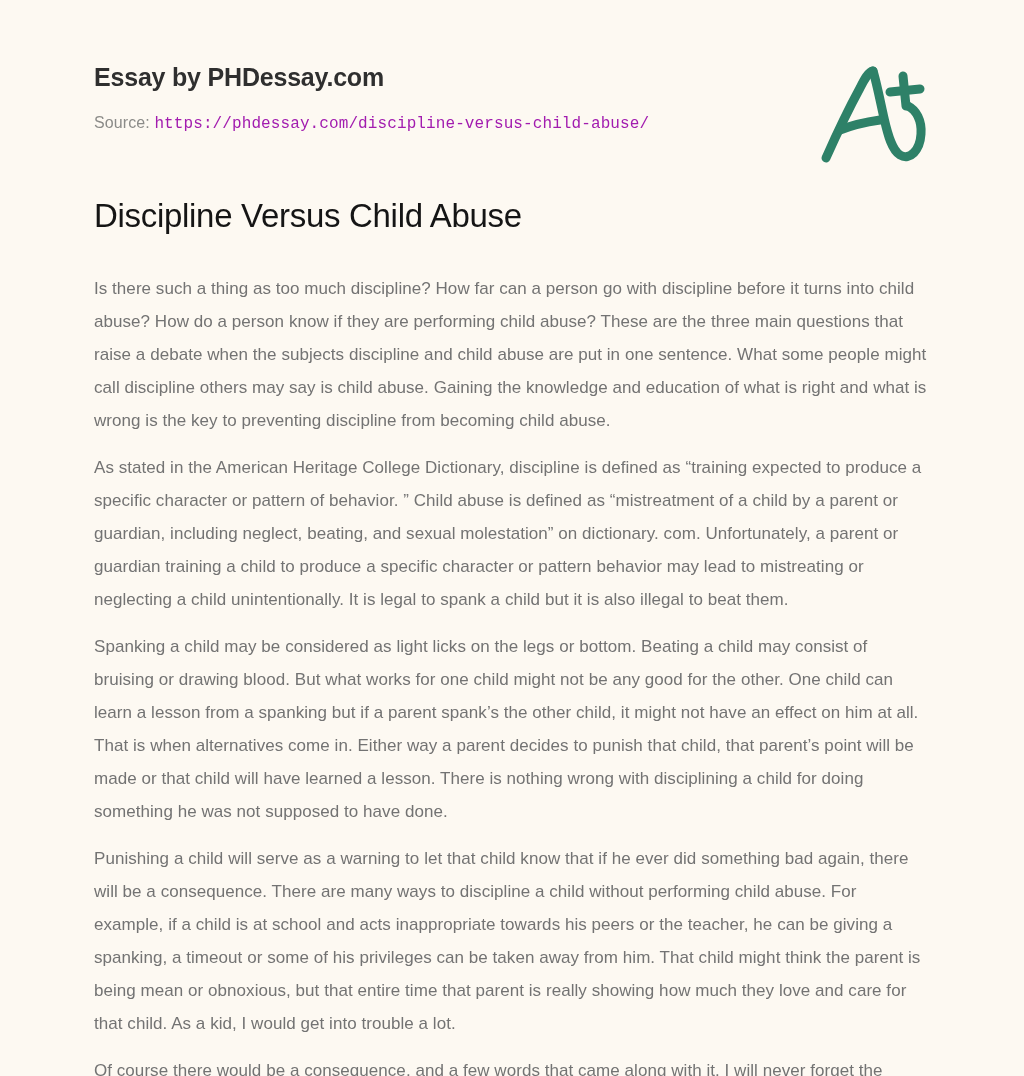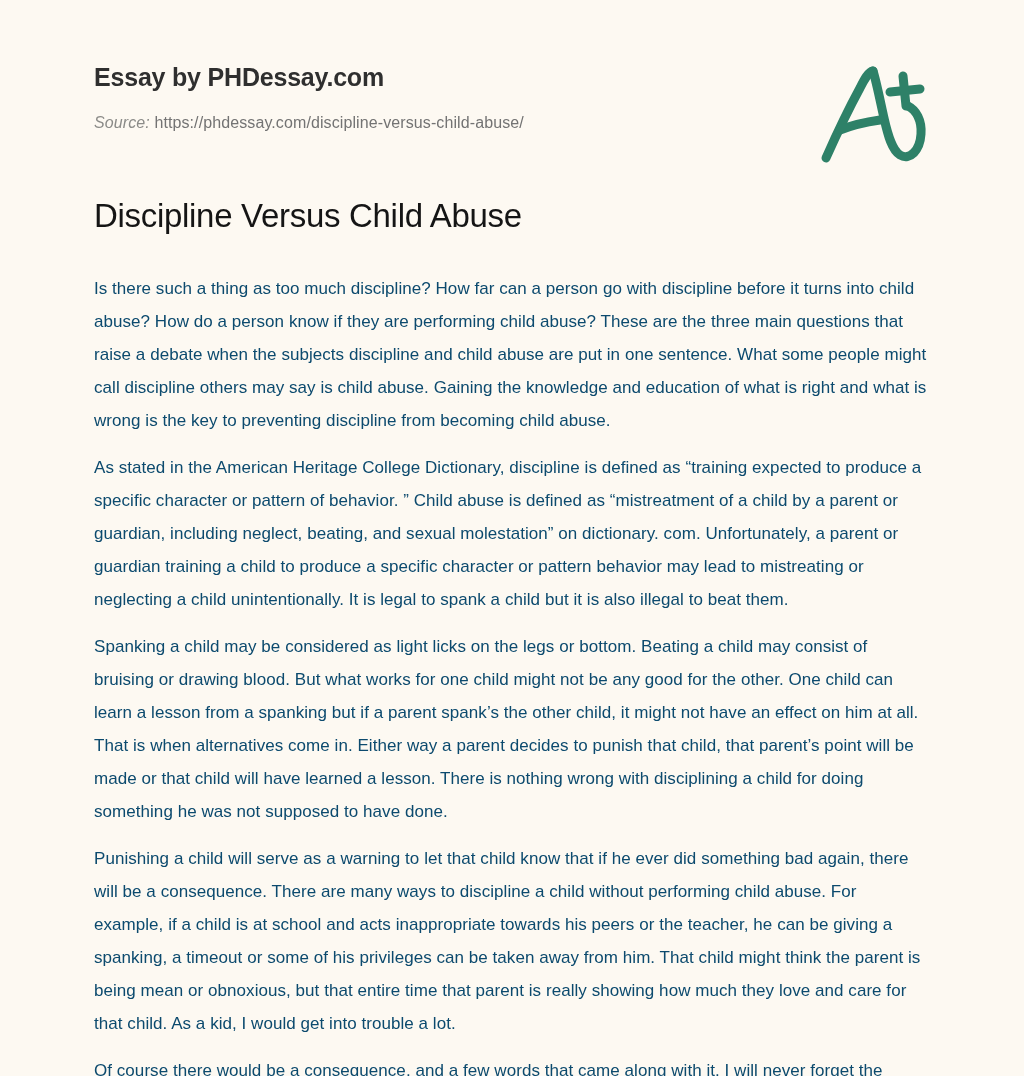--- a/index.html
+++ b/index.html
@@ -41,25 +41,25 @@
   }
   .source-line {
     margin-top: 21px;
     font-size: 16px;
     line-height: 1.3;
     color: #8b8b88;
     letter-spacing: 0.1px;
   }
   .source-label {
     color: #8b8b88;
-    font-style: italic;
   }
   .source-url {
-    color: #737373;
+    color: #a21caf;
     text-decoration: none;
+    font-family: Liberation Mono, monospace;
   }
 
   
   .logo {
     position: absolute;
     top: 62px;
     right: 94px;
     width: 112px;
     height: 104px;
   }
@@ -78,21 +78,21 @@
     font-size: 33px;
     font-weight: normal;
     color: #151515;
     margin: 0 0 36px 0;
     letter-spacing: -0.3px;
     line-height: 1.2;
   }
   .para {
     font-size: 17px;
     line-height: 33px;
-    color: #0c4a6e;
+    color: #737373;
     margin: 0 0 14px 0;
     max-width: 838px;
     letter-spacing: 0.05px;
   }
   .para:last-child {
     margin-bottom: 0;
   }
 </style>
 </head>
 <body>

